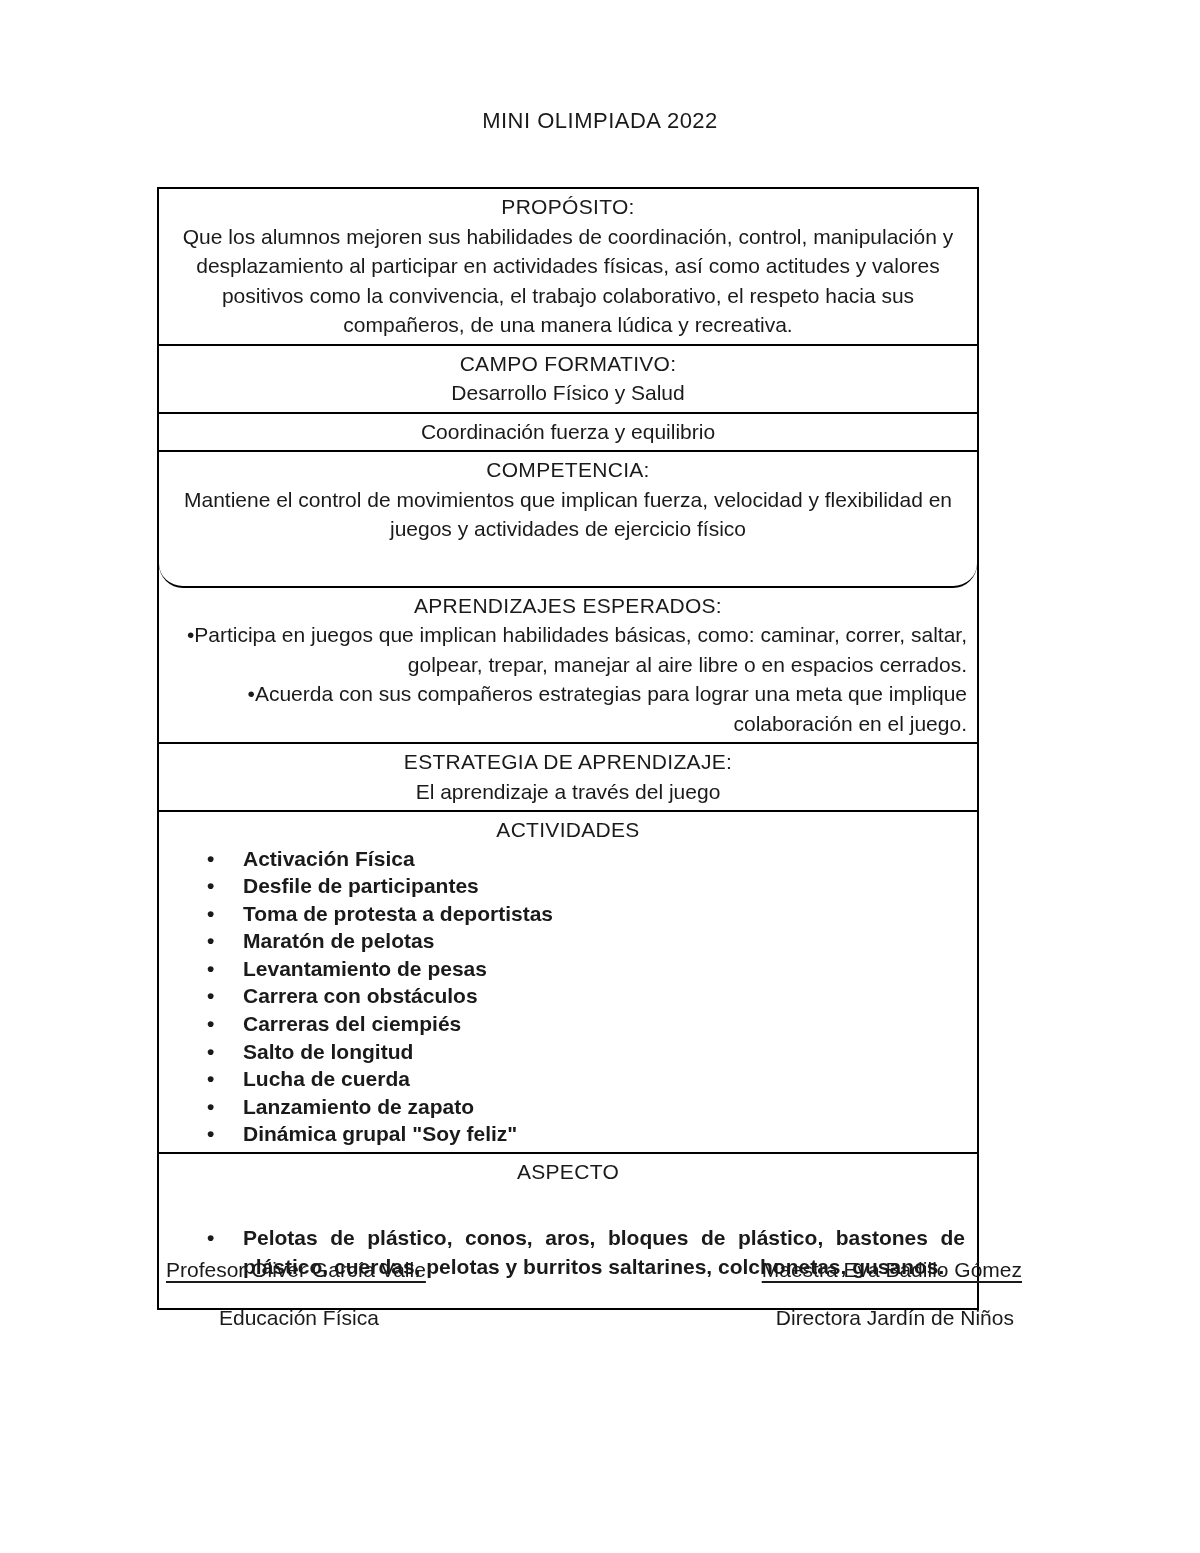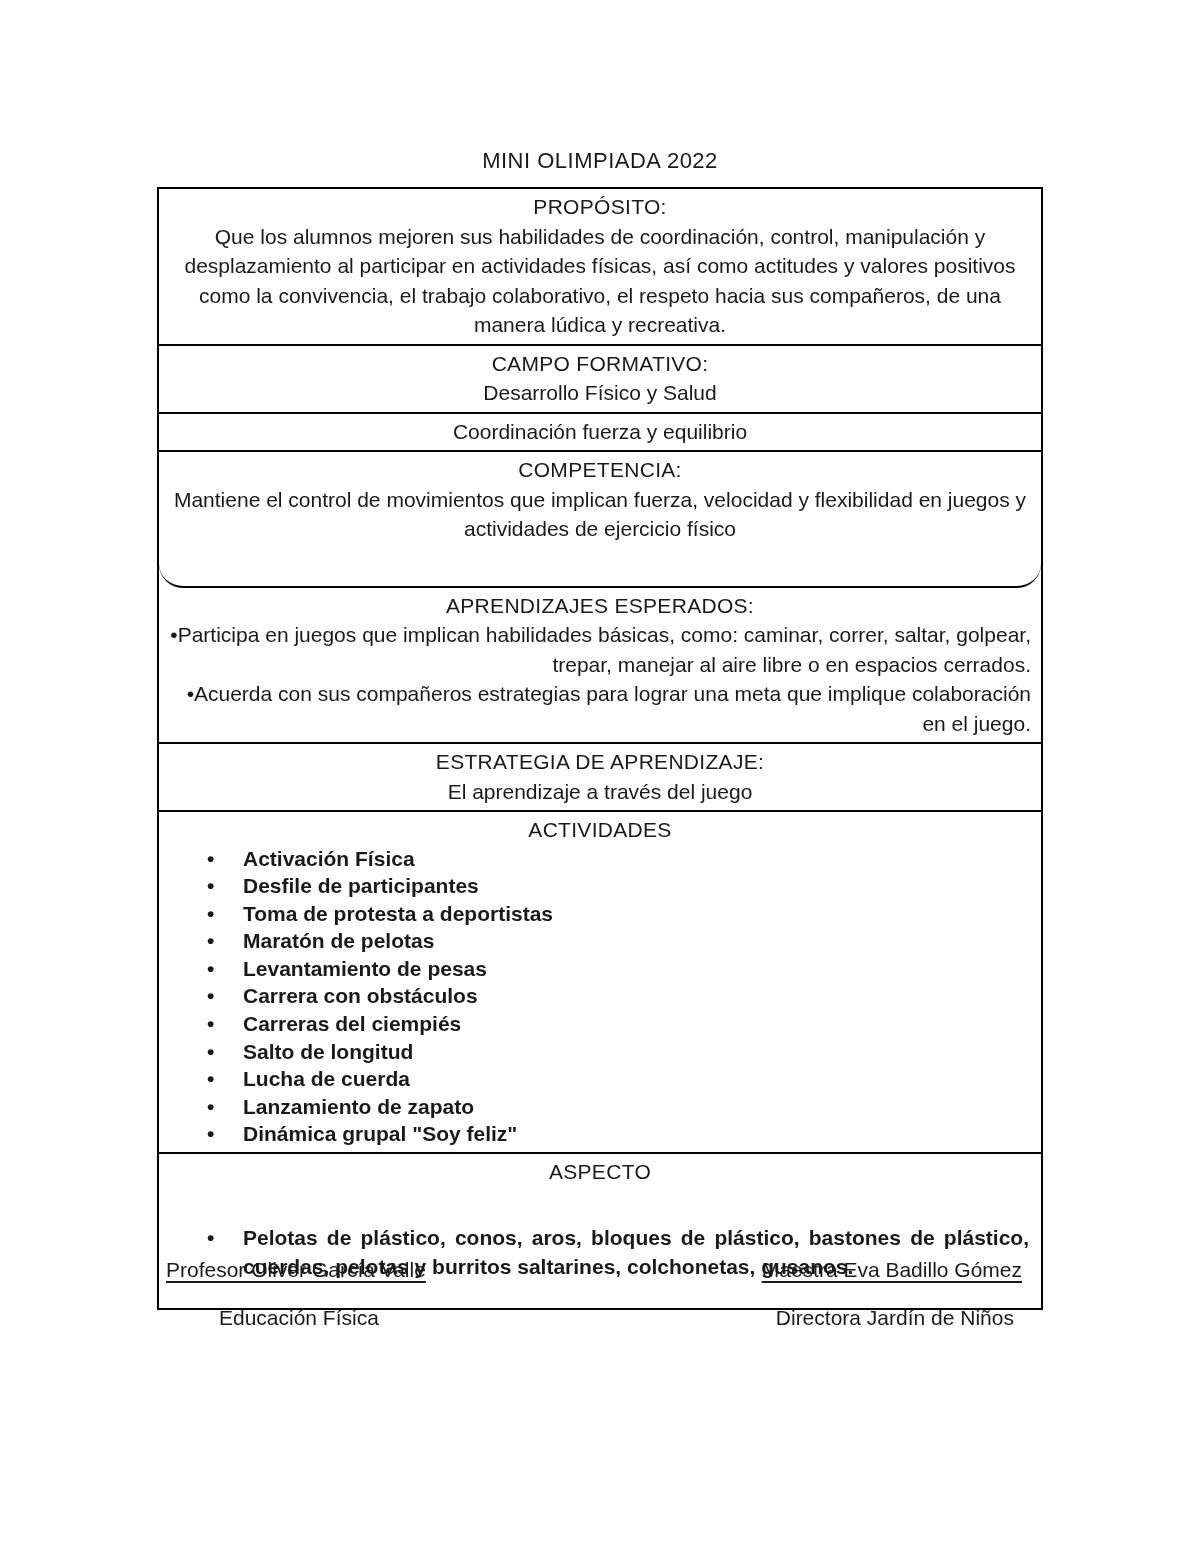--- a/index.html
+++ b/index.html
@@ -15,28 +15,27 @@
     color: #1a1a1a;
     font-family: "Liberation Sans", "DejaVu Sans", sans-serif;
     overflow: hidden;
   }
   .doc-title {
     padding-top: 108px;
     text-align: center;
     font-size: 22px;
     line-height: 26px;
     letter-spacing: 0.5px;
-    margin-top: 40px;
   }
   .doc-table {
     box-sizing: border-box;
     position: absolute;
     left: 157px;
     top: 187px;
-    width: 886px;
+    width: 822px;
     border: 2px solid #000000;
   }
   .row {
     box-sizing: border-box;
     border-bottom: 2px solid #000000;
     padding: 3px 10px 4px 10px;
     font-size: 21px;
     line-height: 29.5px;
     text-align: center;
   }

